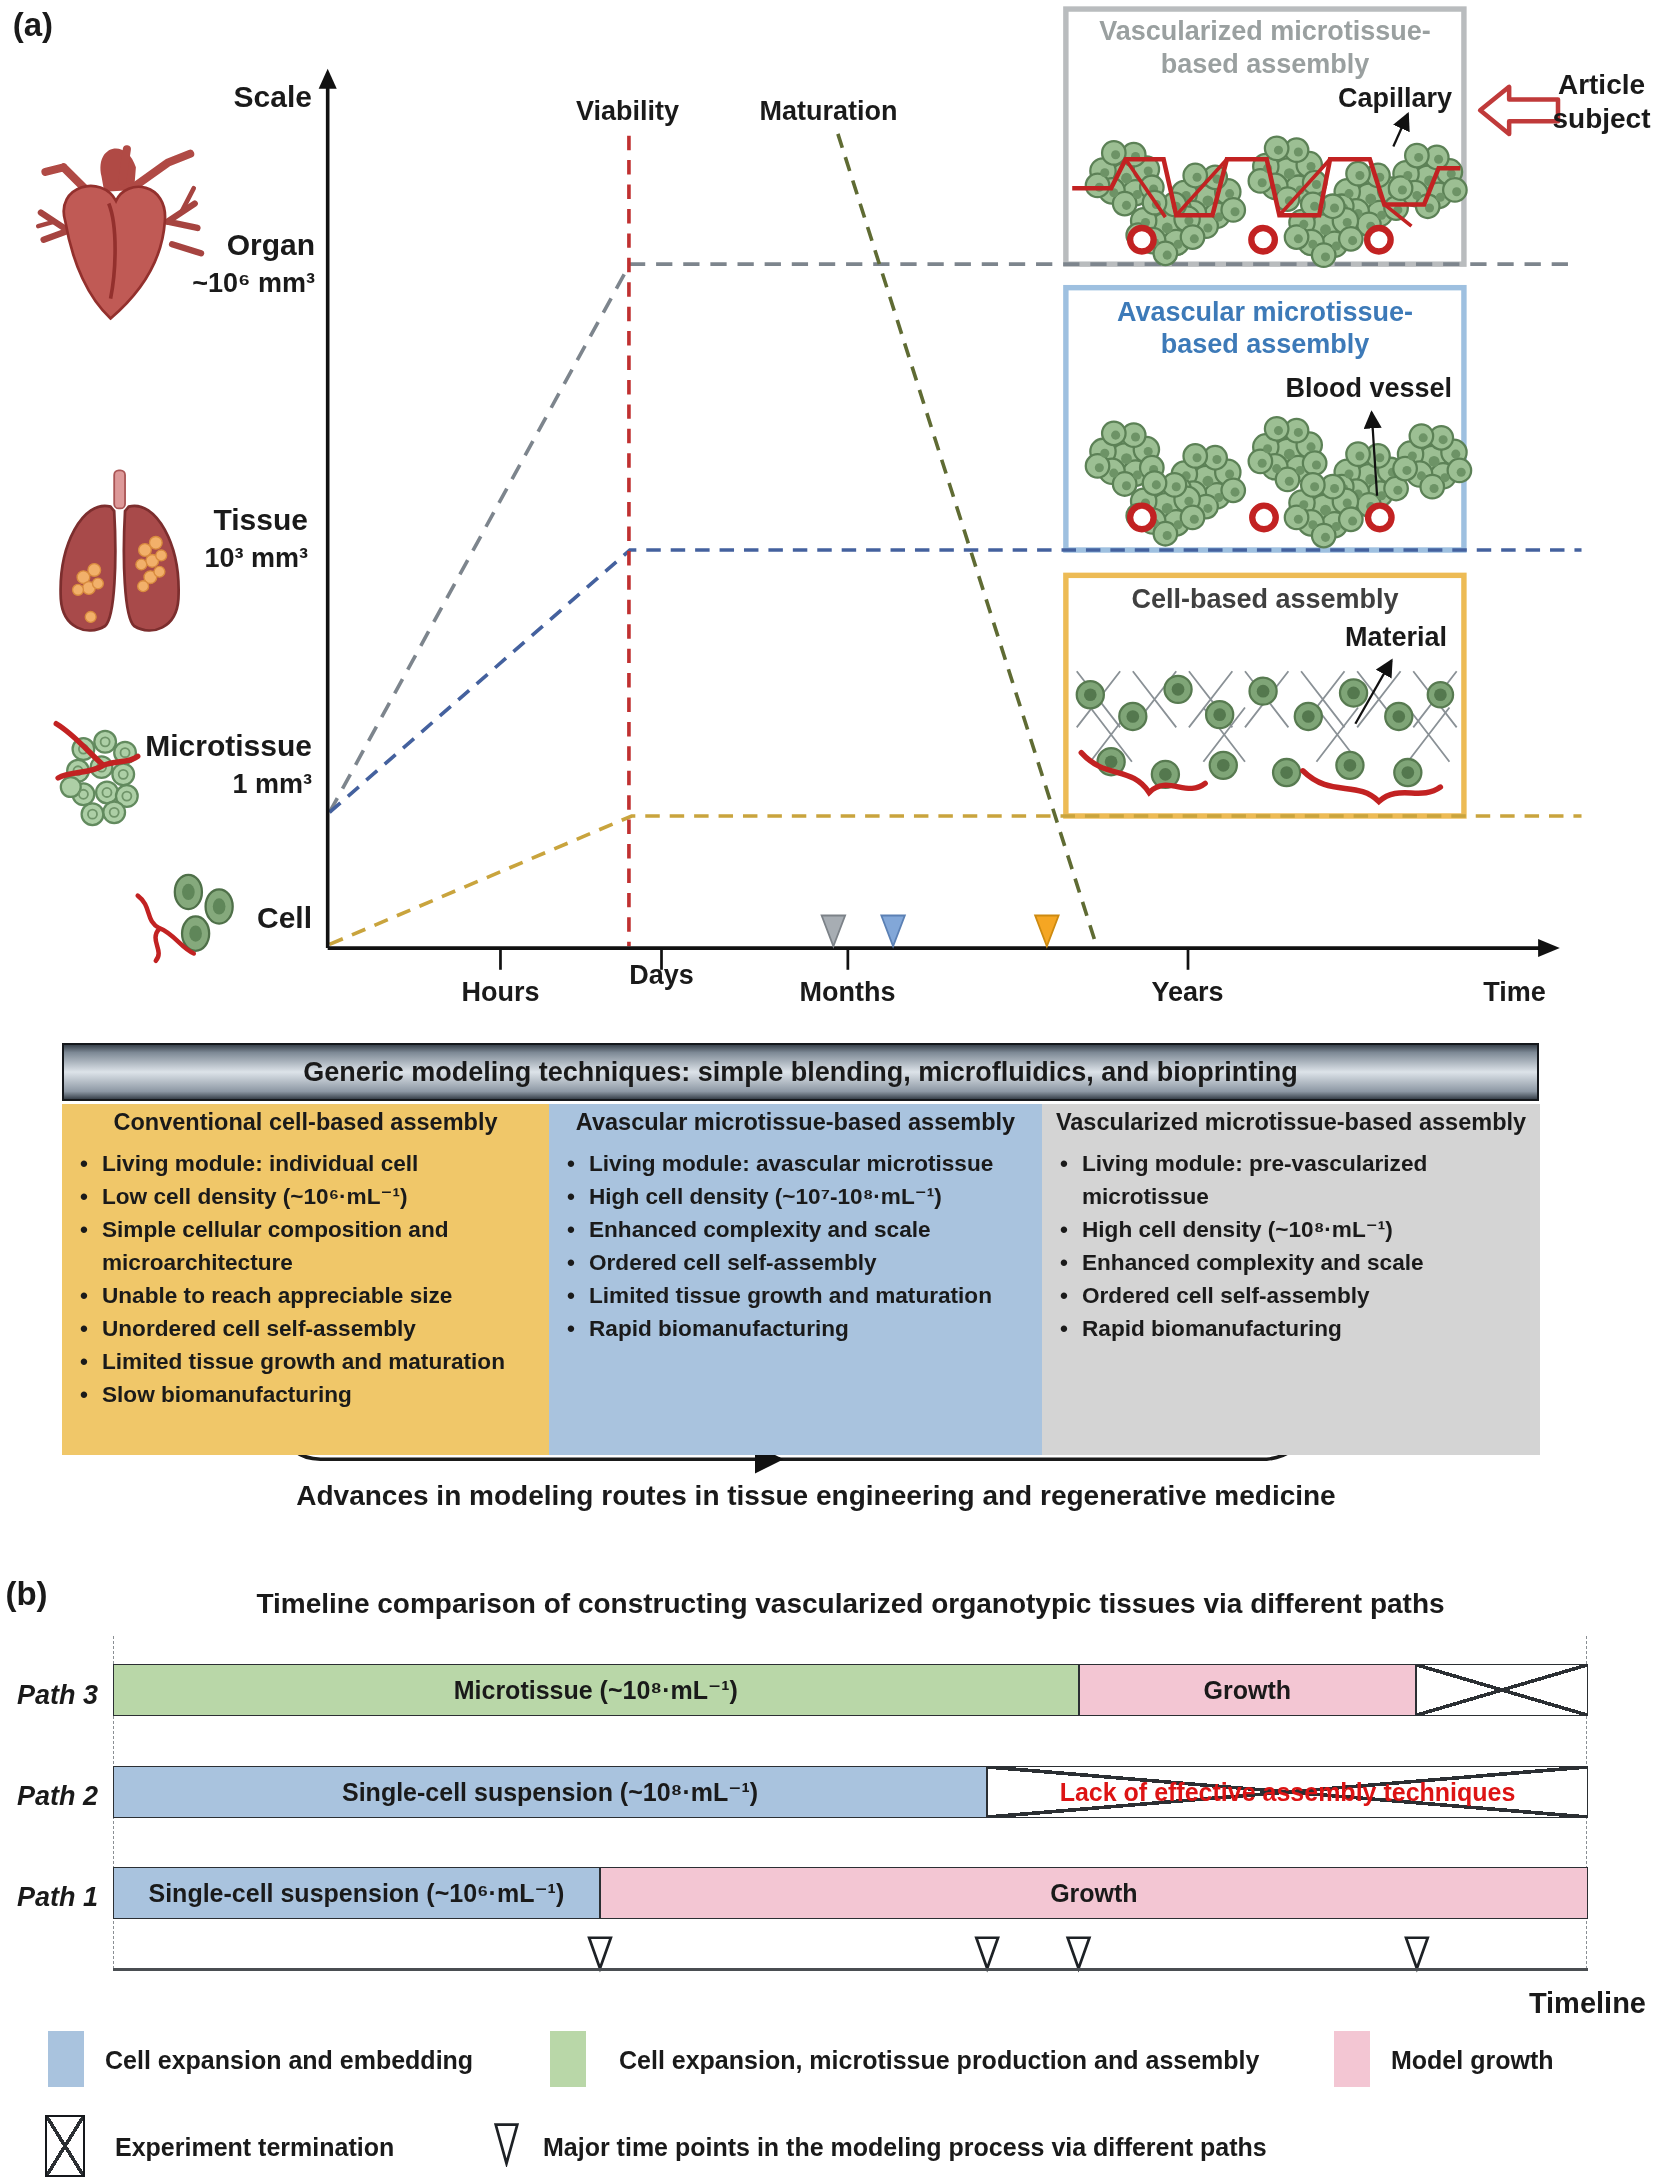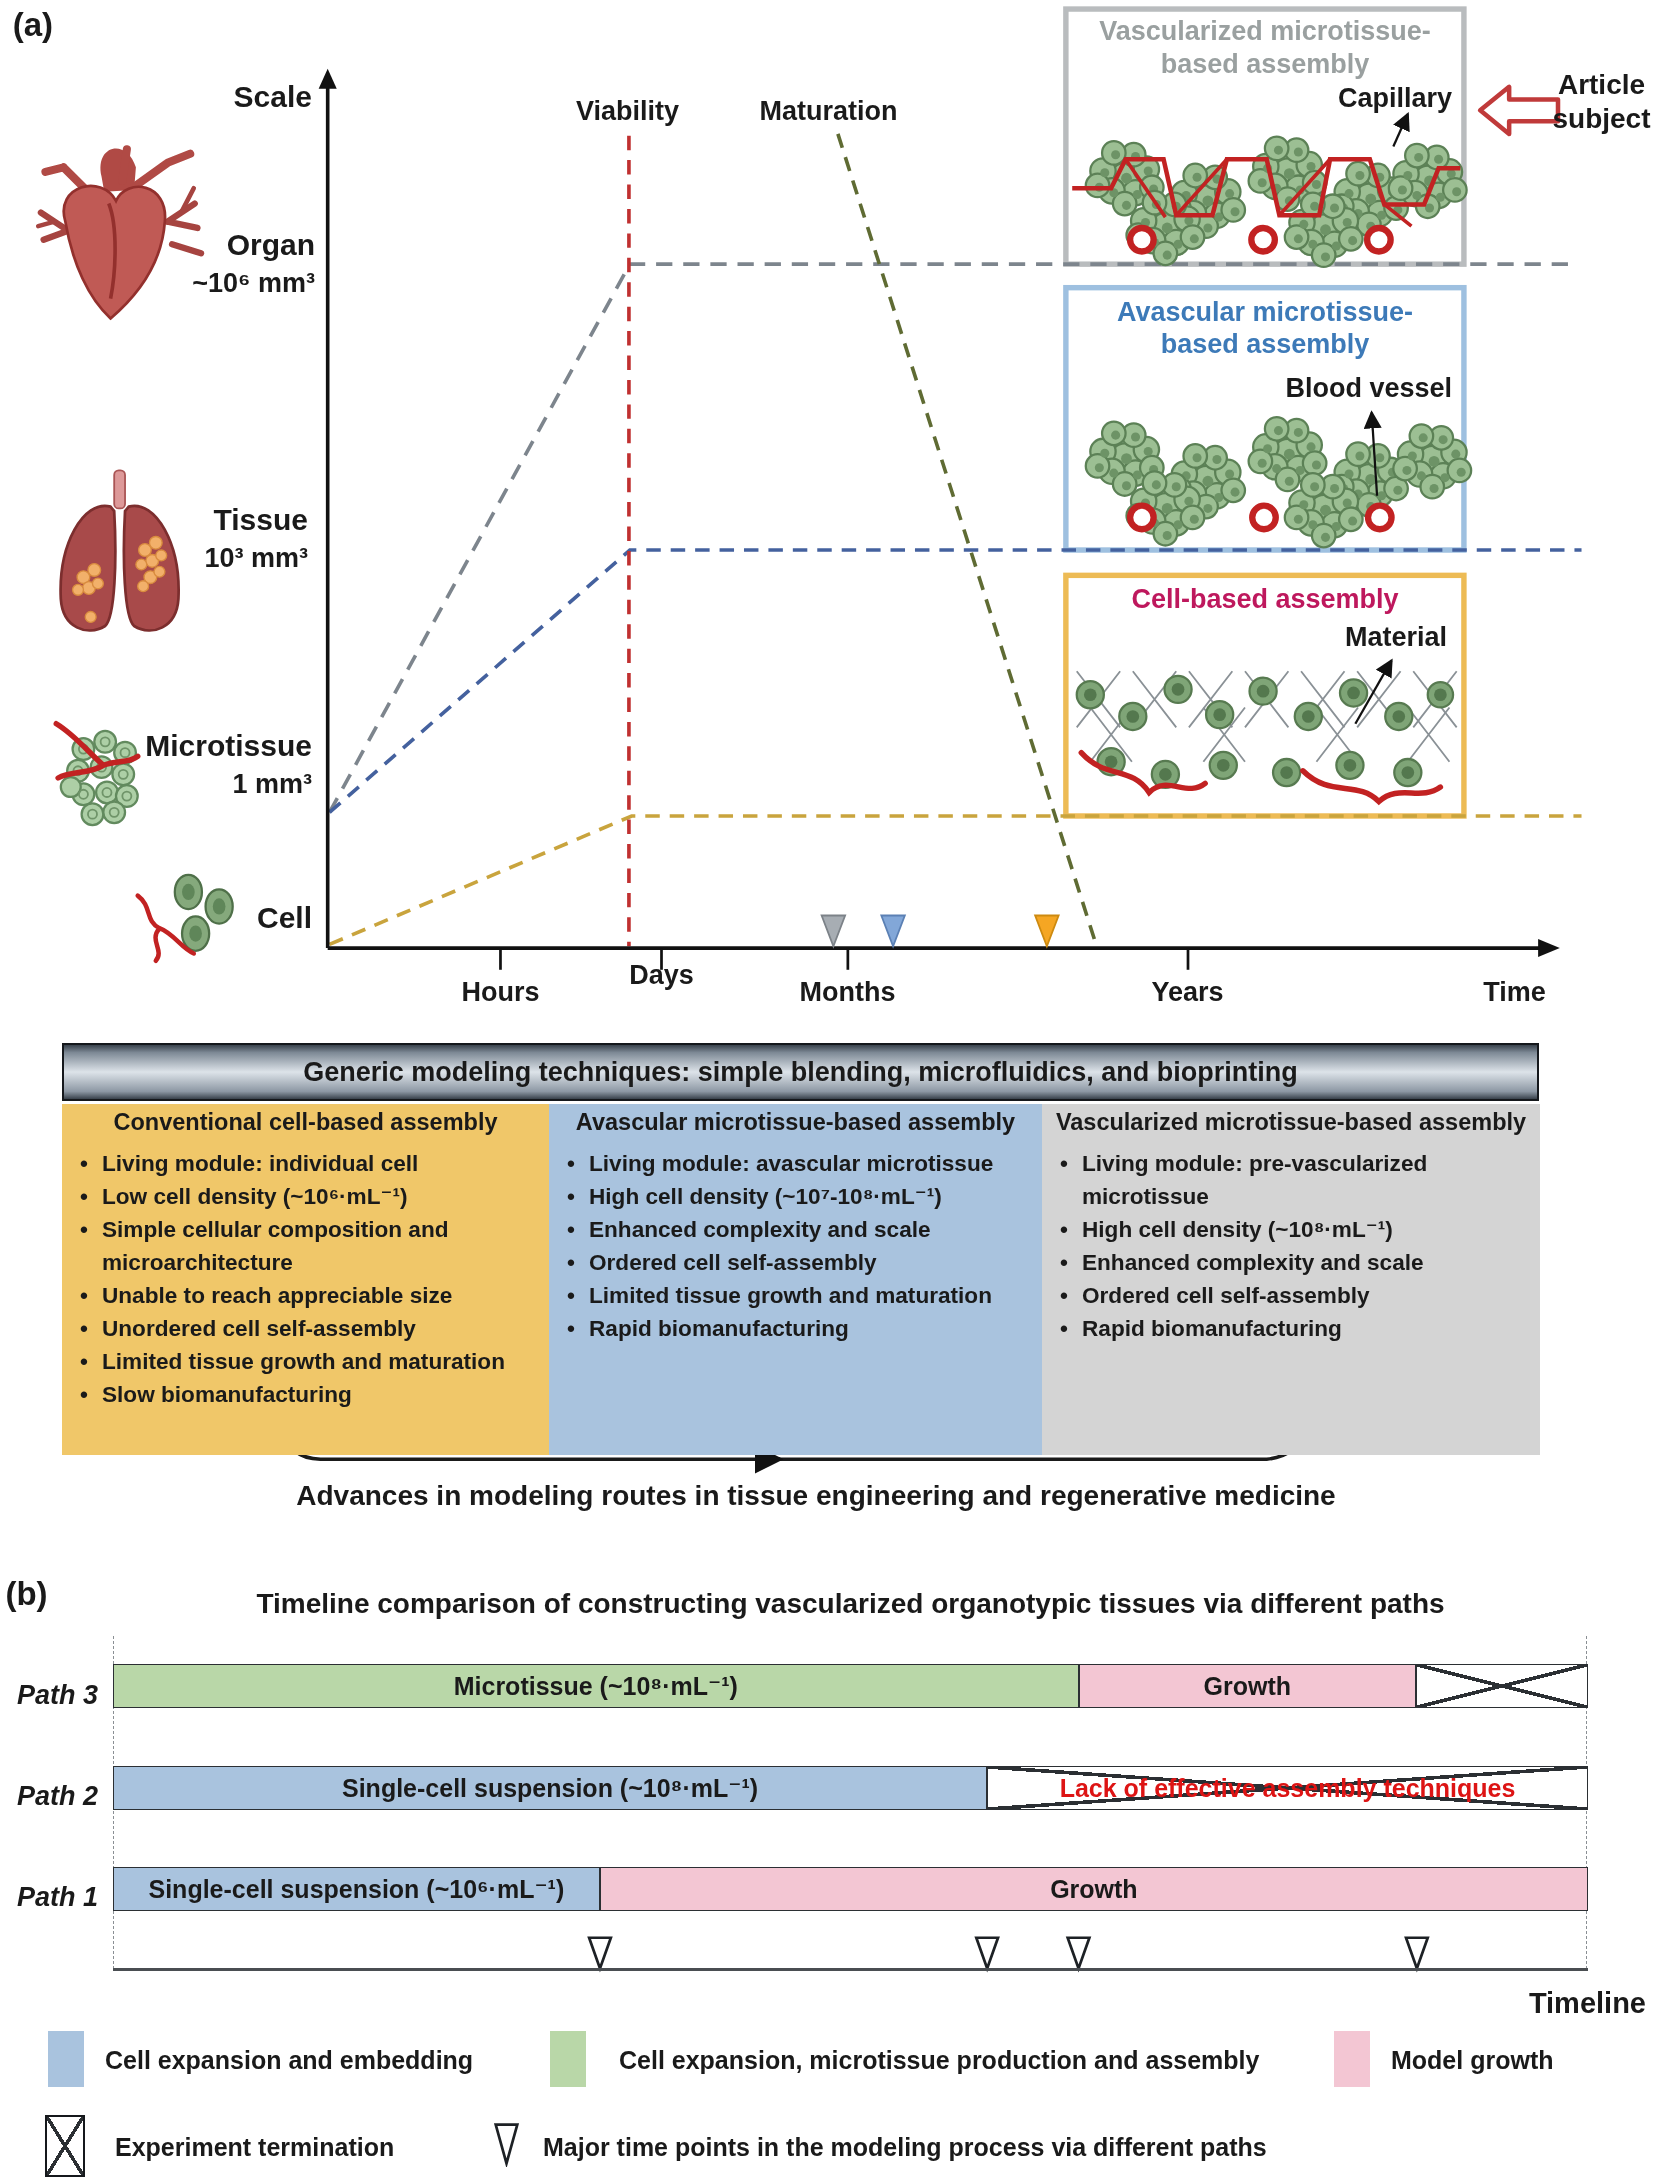--- a/index.html
+++ b/index.html
@@ -31,21 +31,21 @@
   .bullet{
     position:relative;font-weight:bold;font-size:22.6px;line-height:33px;
     padding-left:31px;
   }
   .bullet::before{content:"\2022";position:absolute;left:9px;top:0;}
   .caption{position:absolute;left:228px;top:1480px;width:1176px;text-align:center;
     font-weight:bold;font-size:28px;z-index:2;}
 
   
   .guide{position:absolute;width:0;border-left:1.8px dashed #8a8f94;z-index:1;}
-  .bar{position:absolute;left:113px;width:1475px;height:44px;display:flex;z-index:2;}
+  .bar{position:absolute;left:113px;width:1475px;height:52px;display:flex;z-index:2;}
   .seg{
     box-sizing:border-box;border:1.8px solid #2b2f33;display:flex;align-items:center;justify-content:center;
     font-weight:bold;font-size:25px;height:100%;
   }
   .seg.green{background:#b9d7a8;}
   .seg.pink{background:#f3c6d3;}
   .seg.blue{background:#a9c3de;}
   .seg.crossed,.xbox{
     background-color:#fff;
     background-image:
@@ -338,21 +338,21 @@
 <div class="txt lbl-md ctr" style="left:1442px;top:977px;width:145px;z-index:2">Time</div>
 
 <div class="txt lbl-md ctr" style="left:1075px;top:16.3px;width:380px;color:#9aa0a0;z-index:2">Vascularized microtissue-</div>
 <div class="txt lbl-md ctr" style="left:1075px;top:49px;width:380px;color:#9aa0a0;z-index:2">based assembly</div>
 <div class="txt lbl-md rt" style="left:1181px;top:83px;width:271px;z-index:2">Capillary</div>
 
 <div class="txt lbl-md ctr" style="left:1075px;top:297px;width:380px;color:#3d7ab8;z-index:2">Avascular microtissue-</div>
 <div class="txt lbl-md ctr" style="left:1075px;top:329px;width:380px;color:#3d7ab8;z-index:2">based assembly</div>
 <div class="txt lbl-md rt" style="left:1181px;top:373px;width:271px;z-index:2">Blood vessel</div>
 
-<div class="txt lbl-md ctr" style="left:1075px;top:584px;width:380px;color:#be185d;z-index:2">Cell-based assembly</div>
+<div class="txt lbl-md ctr" style="left:1075px;top:584px;width:380px;color:#404040;z-index:2">Cell-based assembly</div>
 <div class="txt lbl-md rt" style="left:1176px;top:622px;width:271px;z-index:2">Material</div>
 
 <div class="txt lbl-md ctr" style="left:1529px;top:69px;width:145px;font-size:28px;z-index:2">Article</div>
 <div class="txt lbl-md ctr" style="left:1529px;top:103px;width:145px;font-size:28px;z-index:2">subject</div>
 
 <div class="hdr-bar">
   <span>Generic modeling techniques: simple blending, microfluidics, and bioprinting</span>
 </div>
 
 <div class="col" style="left:62px;width:487px;background:#f0c769">

